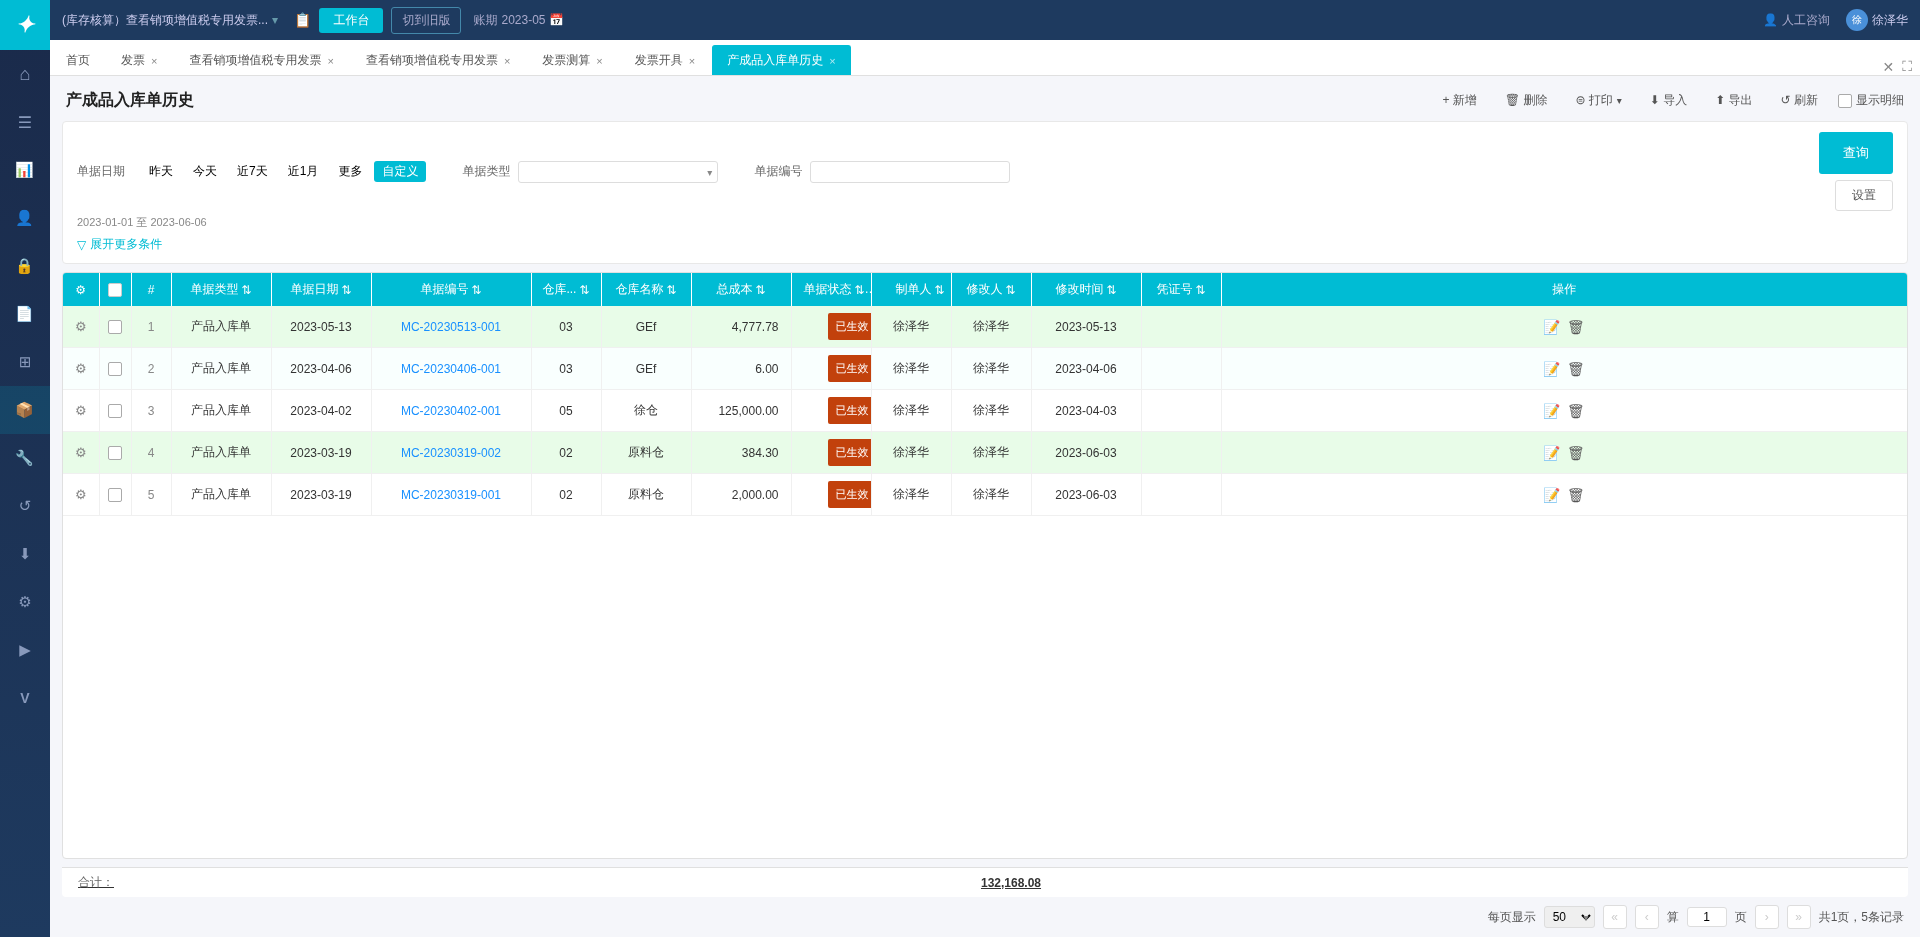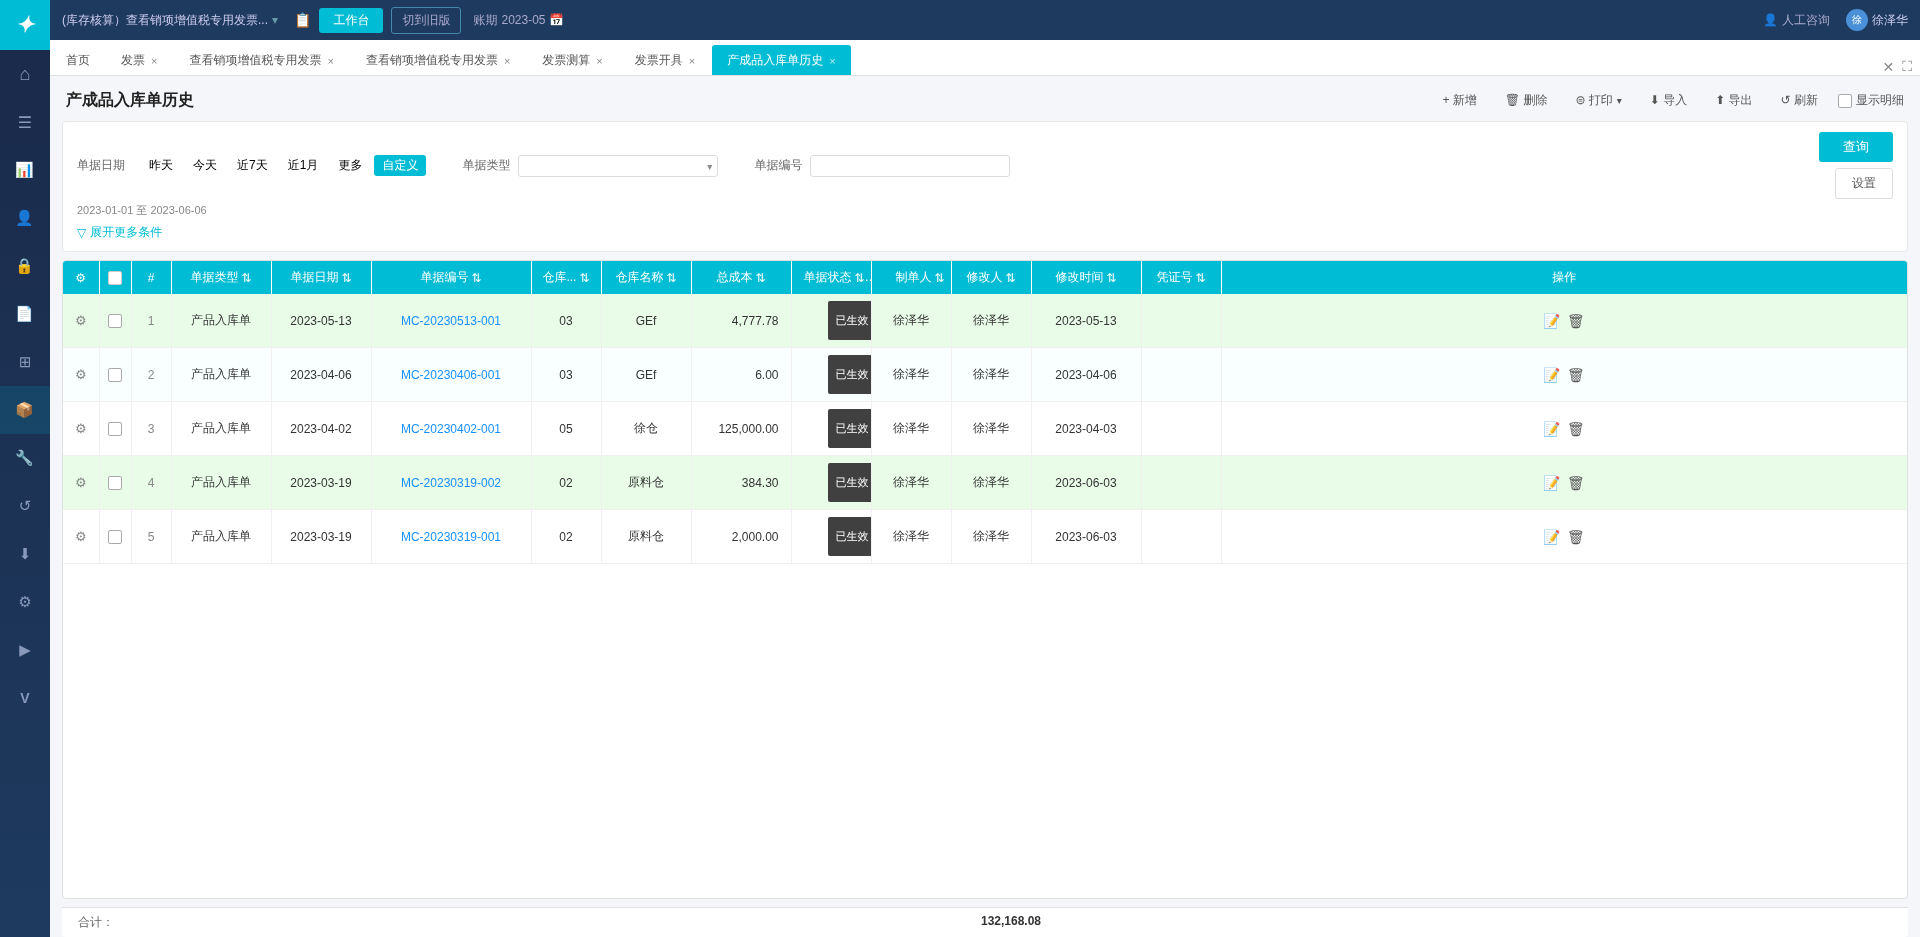--- a/index.html
+++ b/index.html
@@ -273,21 +273,21 @@
       gap: 4px;
       color: #00bcd4;
       cursor: pointer;
       font-size: 12px;
       margin-top: 6px;
     }
     .query-btn {
       background: #00bcd4;
       color: white;
       border: none;
-      padding: 6px 24px;
+      padding: 12px 24px;
       border-radius: 3px;
       cursor: pointer;
       font-size: 13px;
     }
     .set-btn {
       background: #fff;
       color: #555;
       border: 1px solid #ddd;
       padding: 6px 16px;
       border-radius: 3px;
@@ -356,24 +356,24 @@
       white-space: nowrap;
     }
     tbody td:last-child { border-right: none; }
     .td-link {
       color: #1890ff;
       cursor: pointer;
       text-decoration: none;
     }
     .status-badge {
       display: inline-block;
-      padding: 12px 8px;
+      padding: 6px 8px;
       border-radius: 2px;
       font-size: 11px;
-      background: #404040;
+      background: #c2410c;
       color: white;
       margin-left: 30px;
     }
     .row-num { color: #888; }
     .checkbox-cell { width: 32px; }
     .op-cell {
       display: flex;
       align-items: center;
       justify-content: center;
       gap: 6px;
@@ -383,23 +383,24 @@
       cursor: pointer;
       font-size: 14px;
     }
 
     
     .footer-bar {
       background: #fff;
       border-top: 1px solid #e0e0e0;
       padding: 6px 16px;
       display: flex;
-      align-items: flex-start;
+      align-items: center;
       margin: 8px 12px 0 12px;
       border-radius: 0 0 4px 4px;
+      text-decoration: underline;
     }
     .footer-label { color: #666; font-size: 12px; margin-right: 16px; }
     .footer-total { font-size: 12px; color: #333; font-weight: bold; text-align: center; flex: 1; }
 
     
     .pagination-bar {
       display: flex;
       align-items: center;
       justify-content: flex-end;
       padding: 8px 16px;
@@ -777,15 +778,33 @@
     </tr>
           </tbody>
       </table>
     </div>
 
     <div class="footer-bar">
       <span class="footer-label">合计：</span>
       <span class="footer-total">132,168.08</span>
     </div>
 
+    <div class="pagination-bar">
+      <span>每页显示</span>
+      <div class="select-wrapper">
+        <select class="page-size-select">
+          <option>10</option>
+          <option selected="">50</option>
+          <option>100</option>
+        </select>
+      </div>
+      <div class="page-btn disabled">«</div>
+      <div class="page-btn disabled">‹</div>
+      <span>算</span>
+      <input class="page-input" value="1" style="">
+      <span>页</span>
+      <div class="page-btn disabled">›</div>
+      <div class="page-btn disabled">»</div>
+      <span>共1页，5条记录</span>
+    </div>
 
   </div>
 </div>
 
 </body></html>

